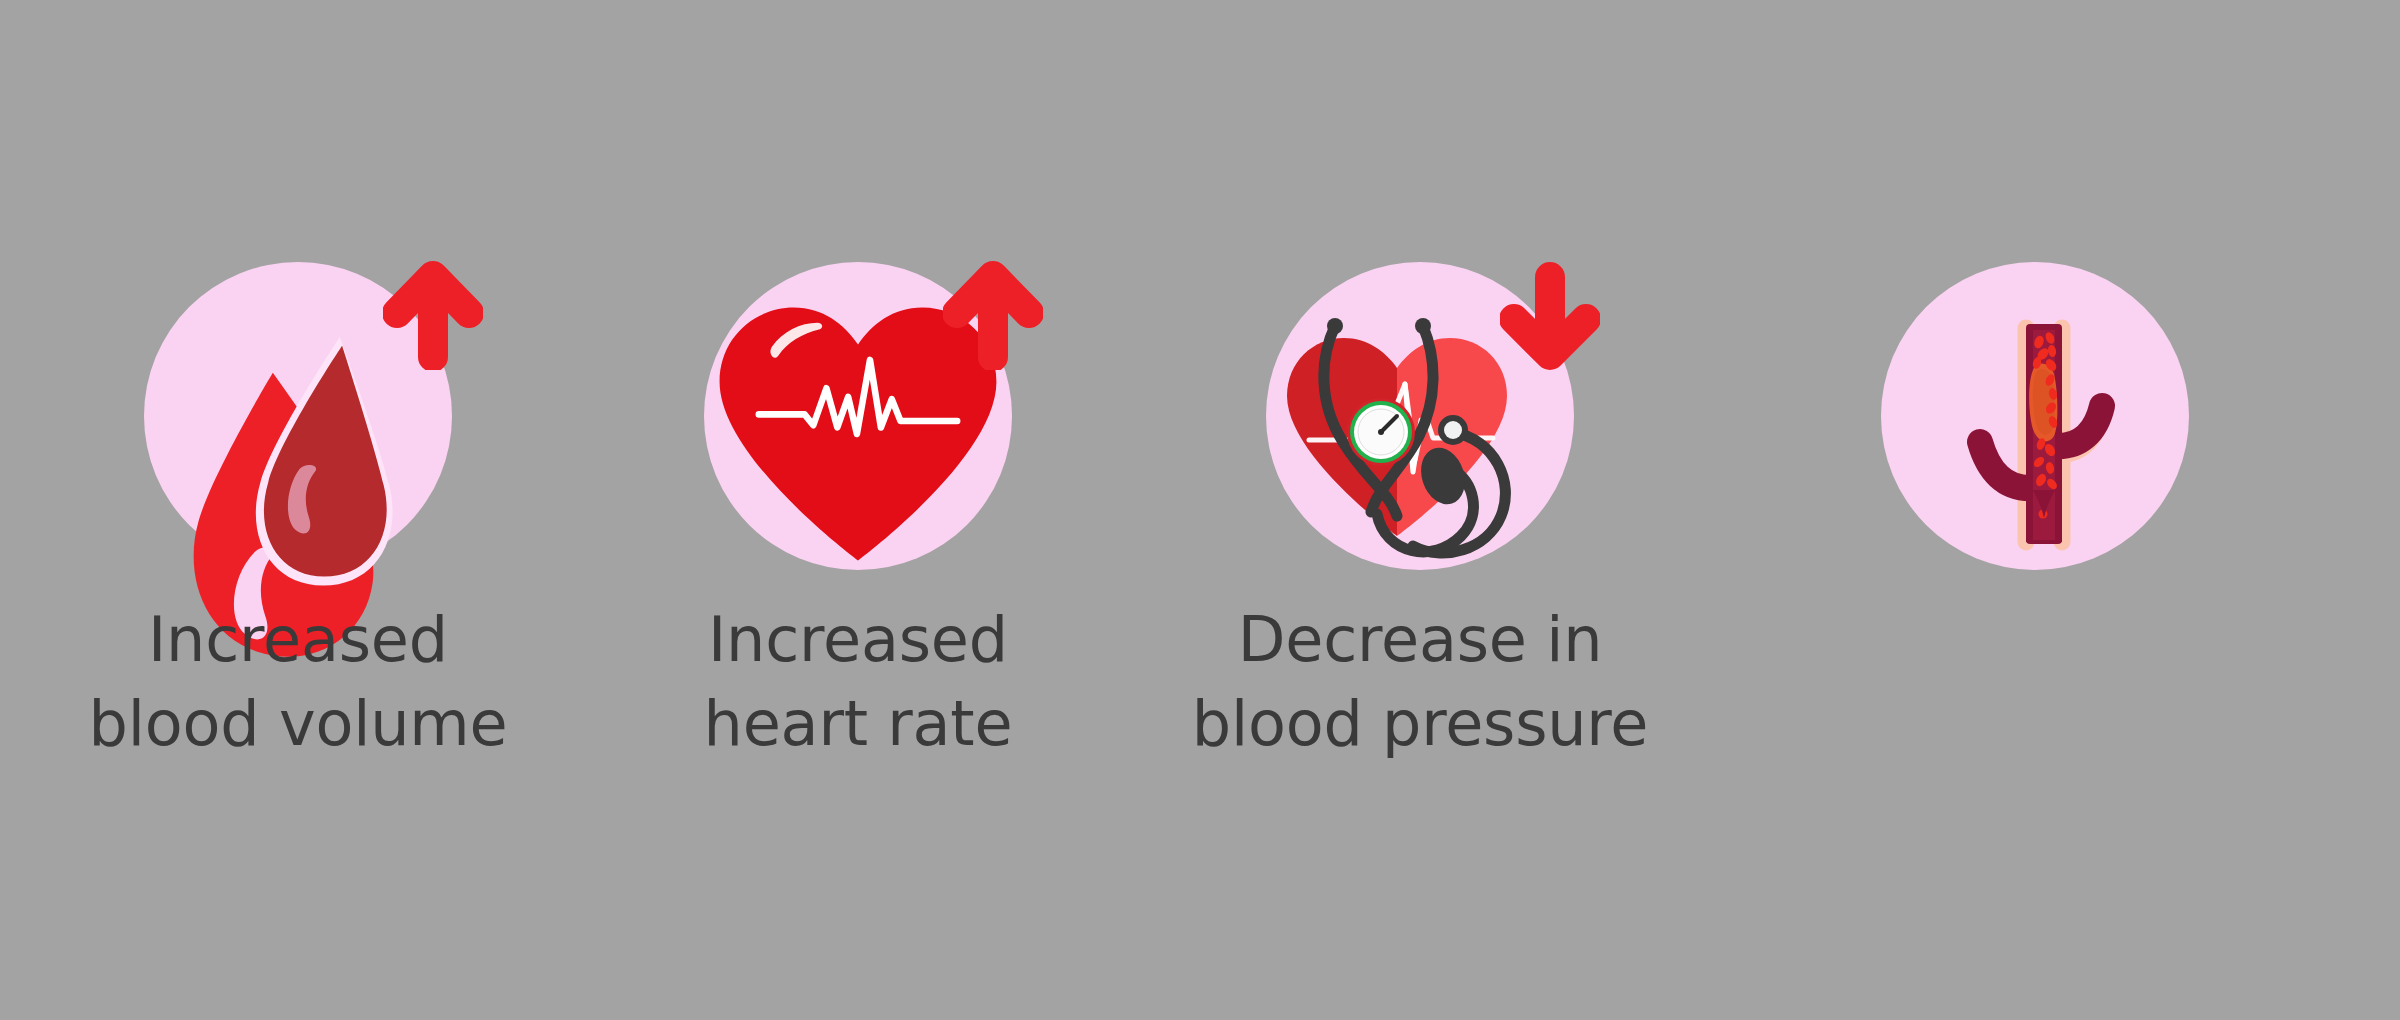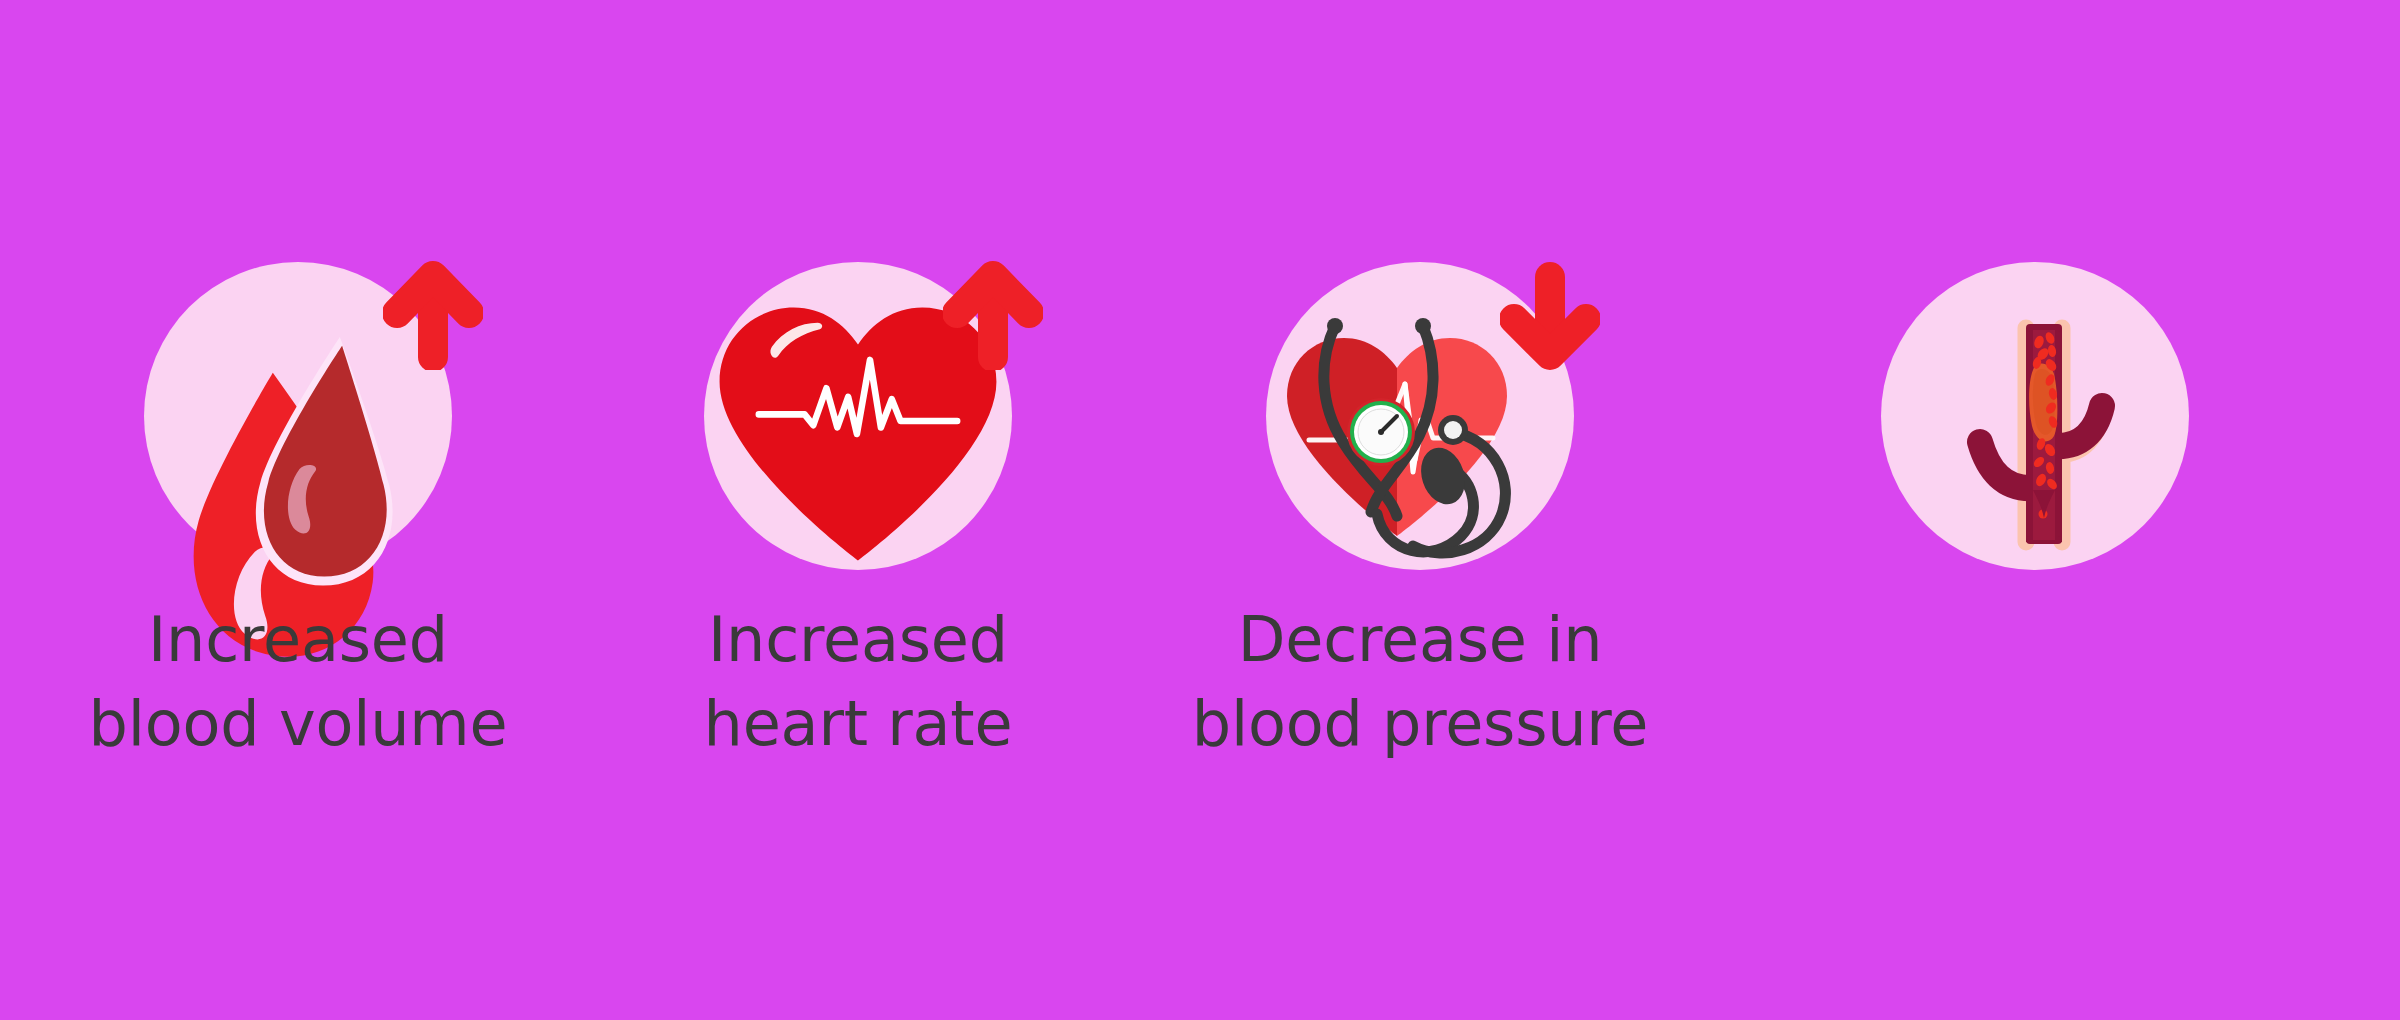--- a/index.html
+++ b/index.html
@@ -11,21 +11,21 @@
     height: 1020px;
     background: #fde4f8;
     font-family: "DejaVu Sans", sans-serif;
     overflow: hidden;
   }
 
   #board {
     position: relative;
     width: 2400px;
     height: 1020px;
-    background: #d946ef;
+    background: #a3a3a3;
   }
 
   .item {
     position: absolute;
     top: 0;
     width: 560px;
     height: 1020px;
   }
 
   

